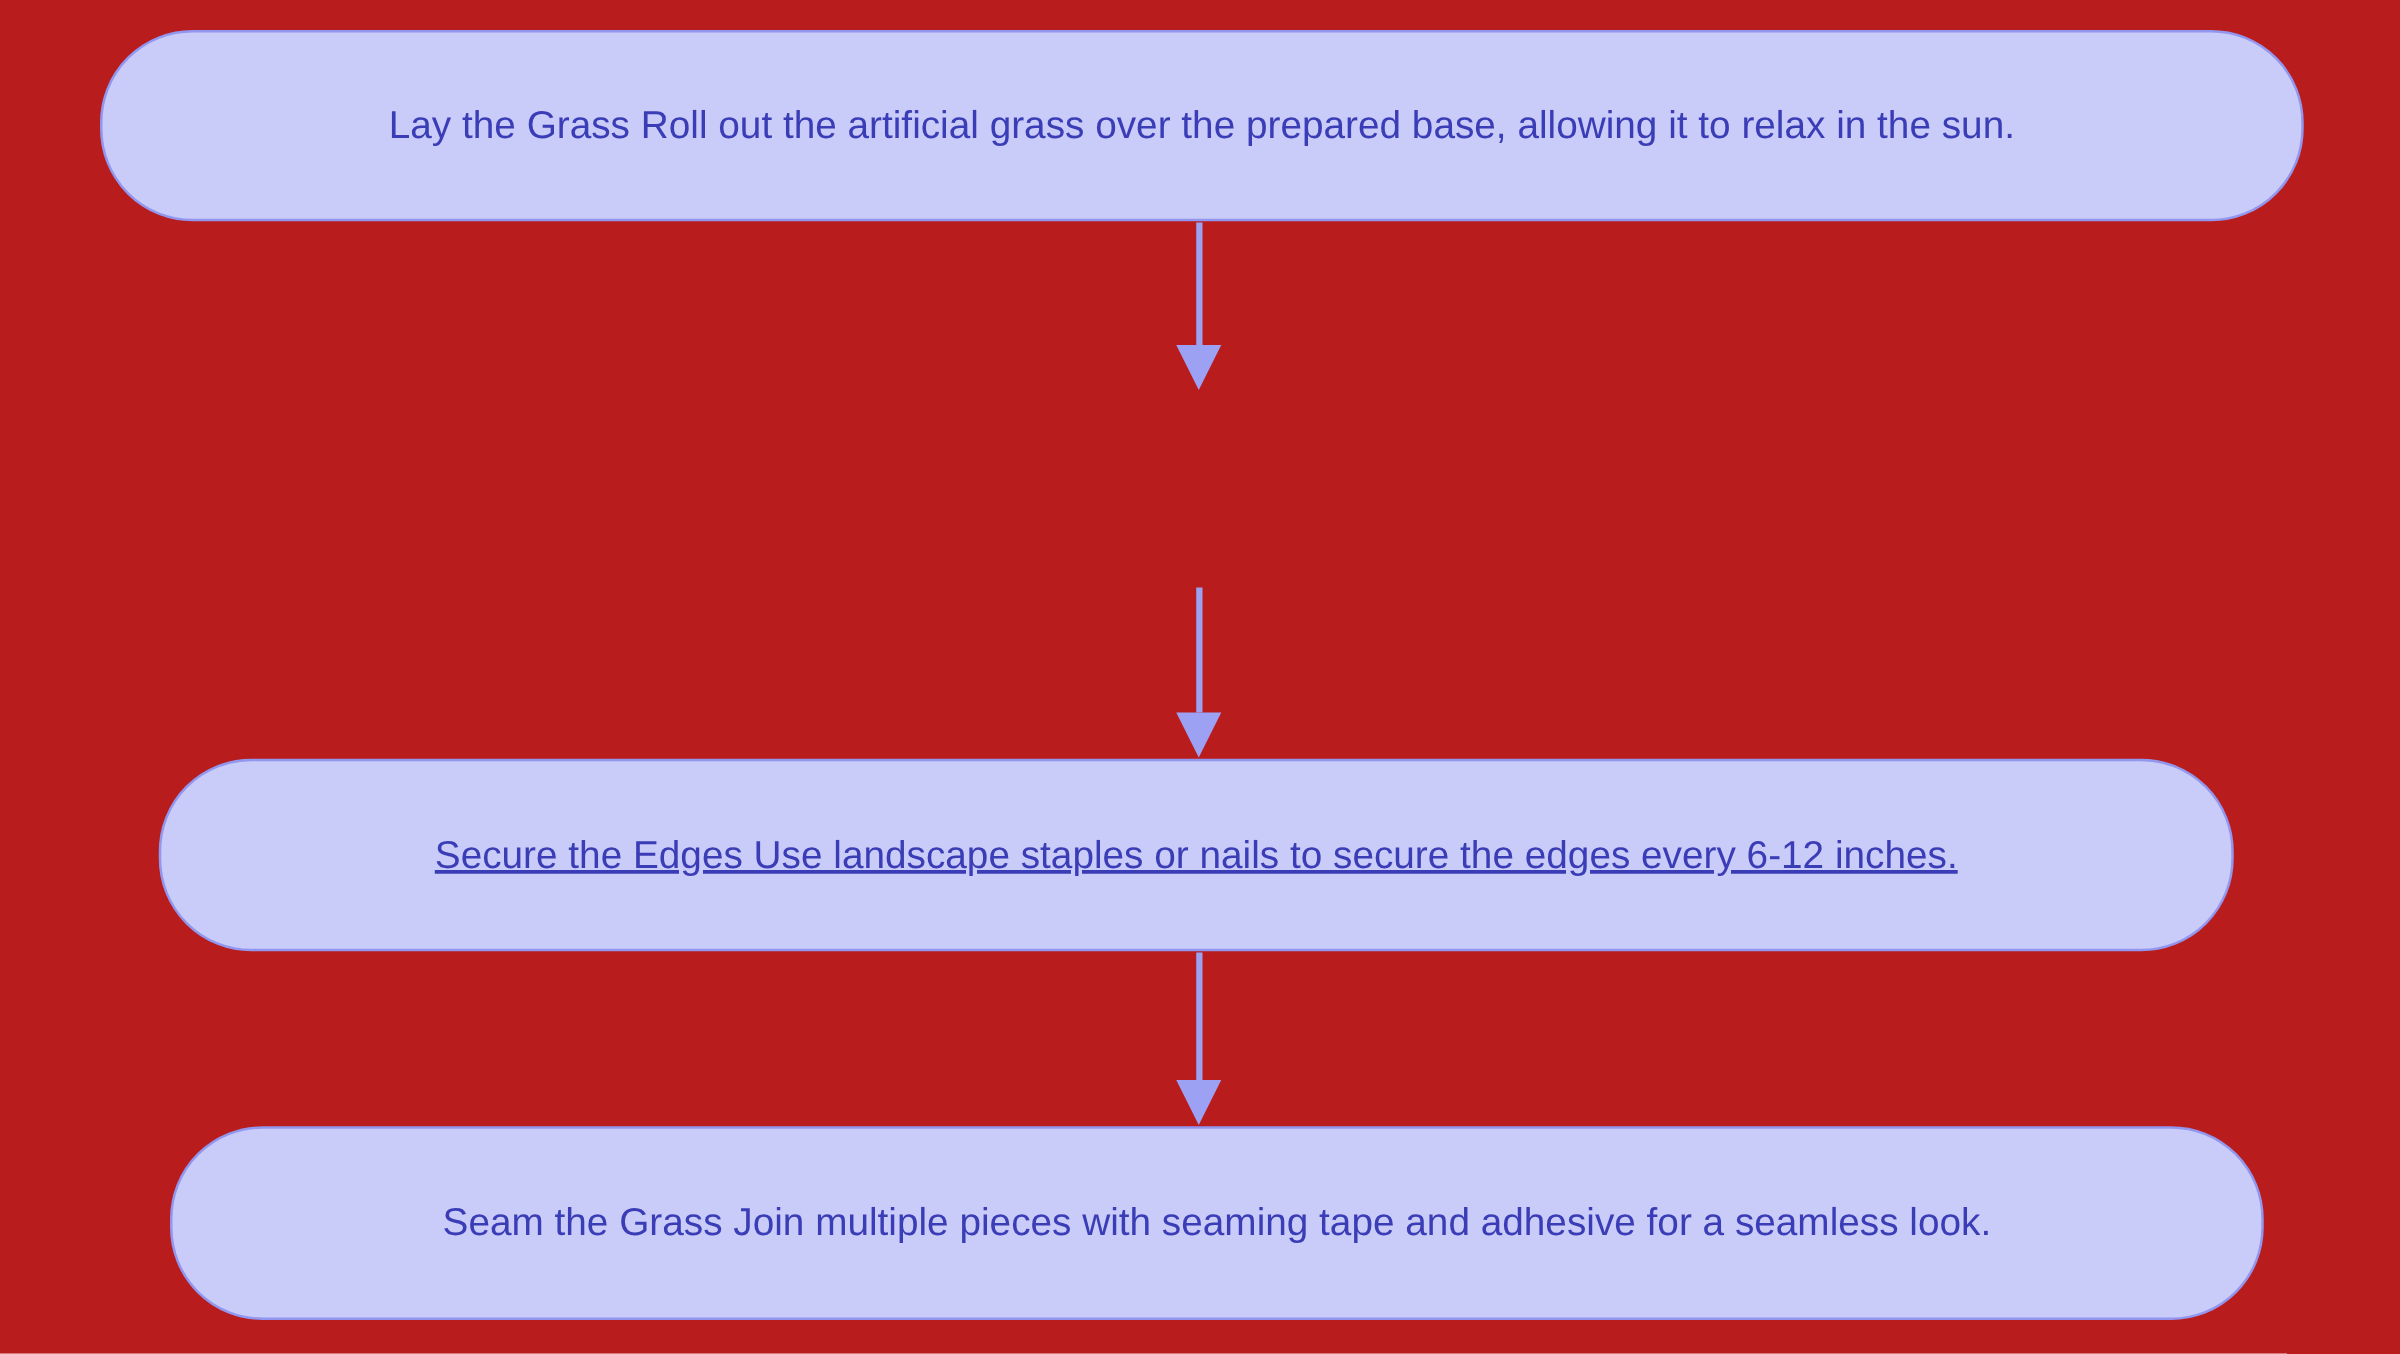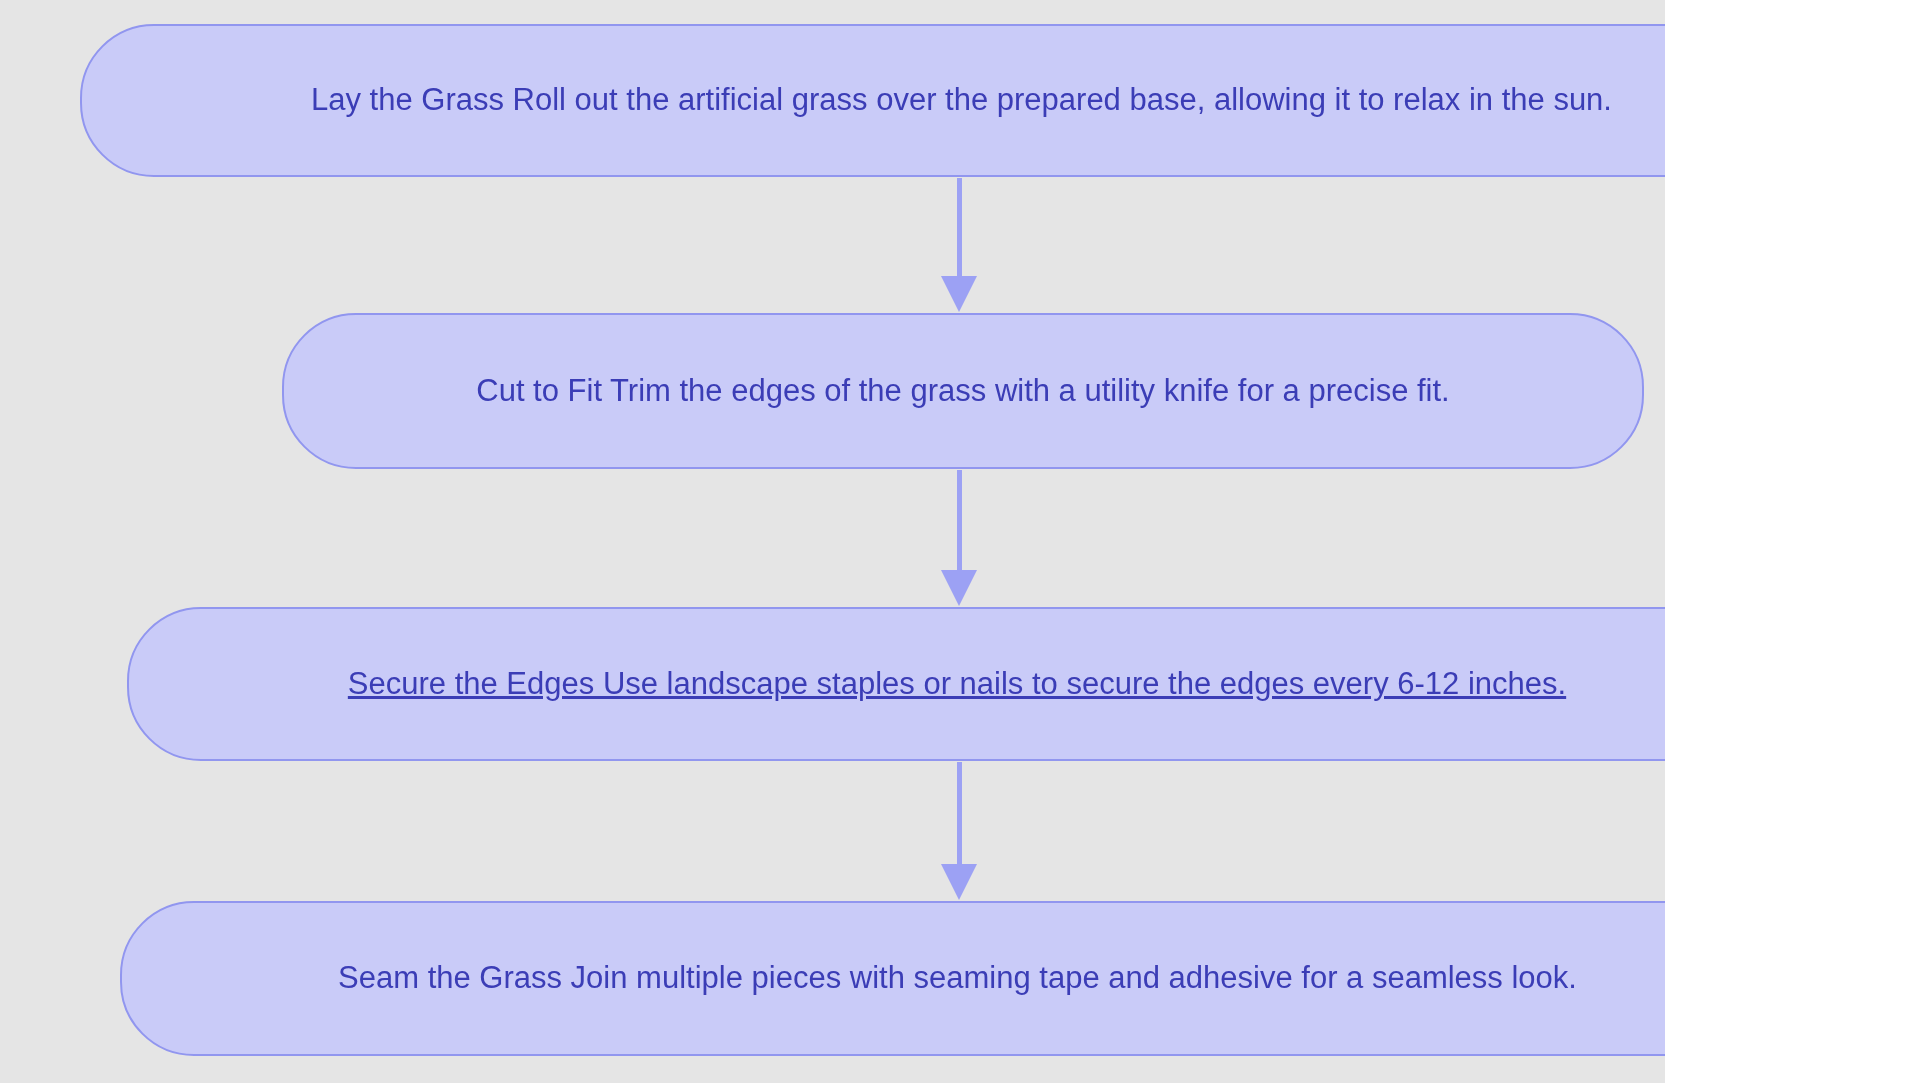--- a/index.html
+++ b/index.html
@@ -2,23 +2,23 @@
 <html><head>
 <meta charset="utf-8">
 <style>
   html, body {
     margin: 0;
     padding: 0;
     background: #ffffff;
   }
   .stage {
     position: relative;
-    width: 1665px;
+    width: 1920px;
     height: 1083px;
-    background: #e5e5e5;
+    background: #b91c1c;
     overflow: hidden;
     font-family: "Liberation Sans", "DejaVu Sans", sans-serif;
   }
   .flow-node {
     position: absolute;
     box-sizing: border-box;
     background: #c9cbf8;
     border: 2px solid #9196ef;
     border-radius: 74px;
     display: flex;
@@ -26,21 +26,21 @@
     justify-content: center;
     text-align: center;
     color: #3b3db6;
     font-size: 31px;
     line-height: 1.25;
     padding: 0 40px;
   }
   .node-1 { left: 80px;  top: 24px;  width: 1763px; height: 153px; }
   .node-2 { left: 282px; top: 313px; width: 1362px; height: 156px; }
   .node-3 { left: 127px; top: 607px; width: 1660px; height: 154px; text-decoration: underline; }
-  .node-4 { left: 120px; top: 901px; width: 1675px; height: 155px; justify-content: center; }
+  .node-4 { left: 136px; top: 901px; width: 1675px; height: 155px; justify-content: center; }
 
   .flow-arrow {
     position: absolute;
     left: 941px;
     width: 36px;
     display: flex;
     flex-direction: column;
     align-items: center;
   }
   .arrow-1 { top: 178px; height: 134px; }
@@ -67,23 +67,20 @@
 
   <div class="flow-node node-1">
     <span>Lay the Grass Roll out the artificial grass over the prepared base, allowing it to relax in the sun.</span>
   </div>
 
   <div class="flow-arrow arrow-1">
     <div class="arrow-line"></div>
     <div class="arrow-head"></div>
   </div>
 
-  <div class="flow-node node-2">
-    <span>Cut to Fit Trim the edges of the grass with a utility knife for a precise fit.</span>
-  </div>
 
   <div class="flow-arrow arrow-2">
     <div class="arrow-line"></div>
     <div class="arrow-head"></div>
   </div>
 
   <div class="flow-node node-3">
     <span>Secure the Edges Use landscape staples or nails to secure the edges every 6-12 inches.</span>
   </div>
 

